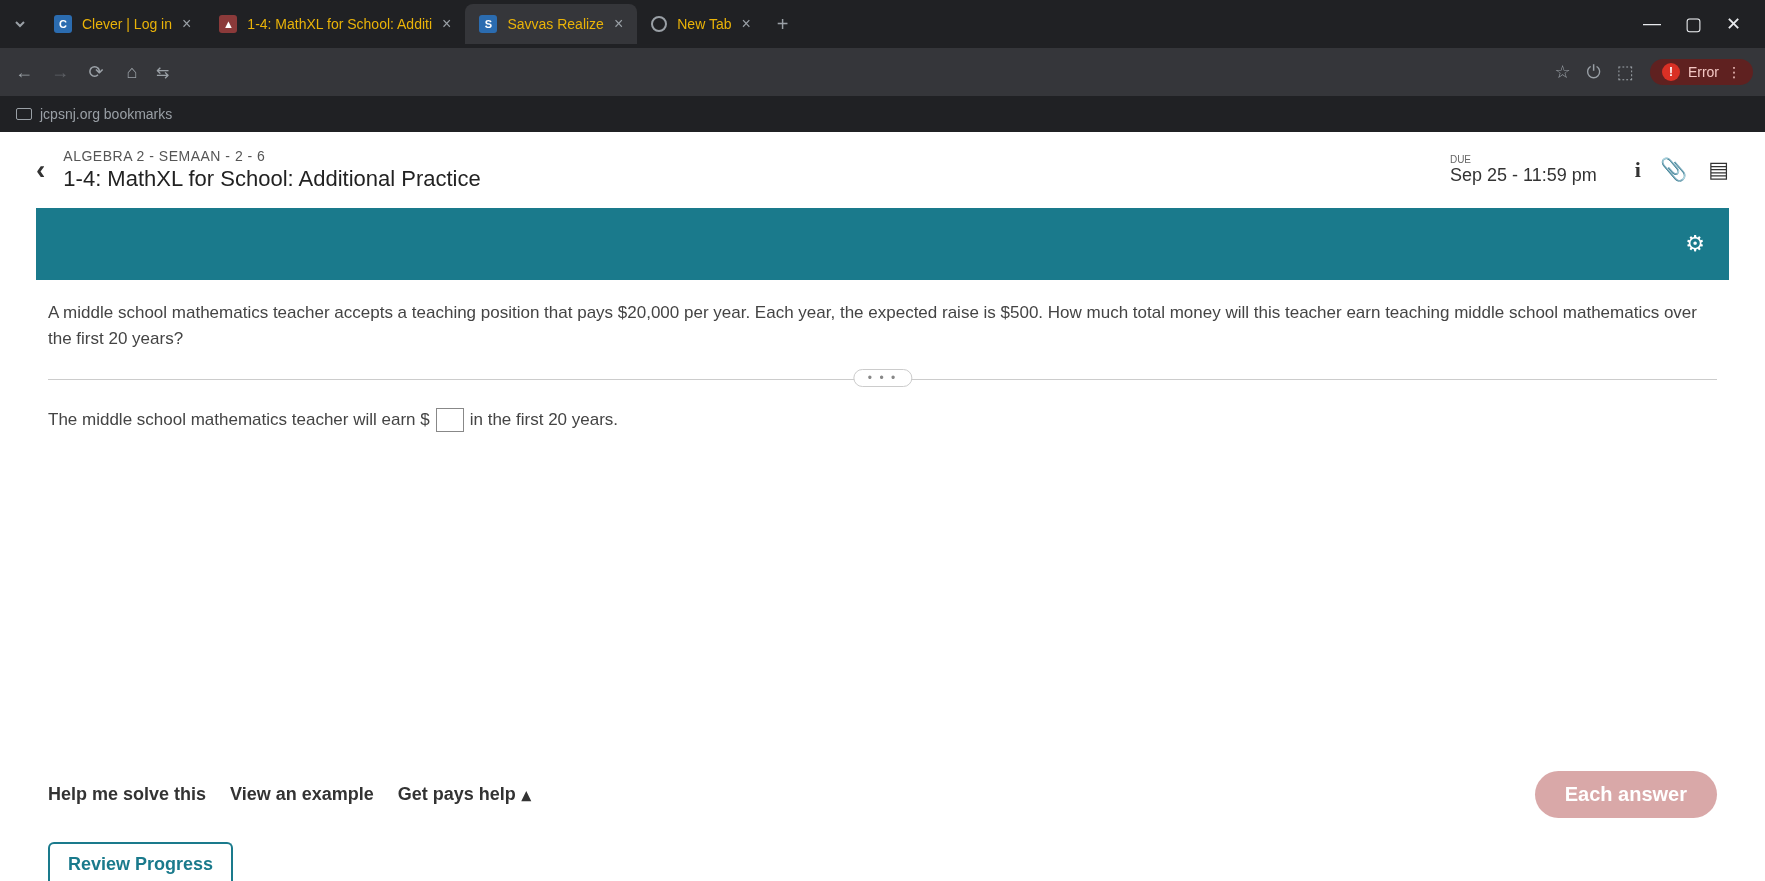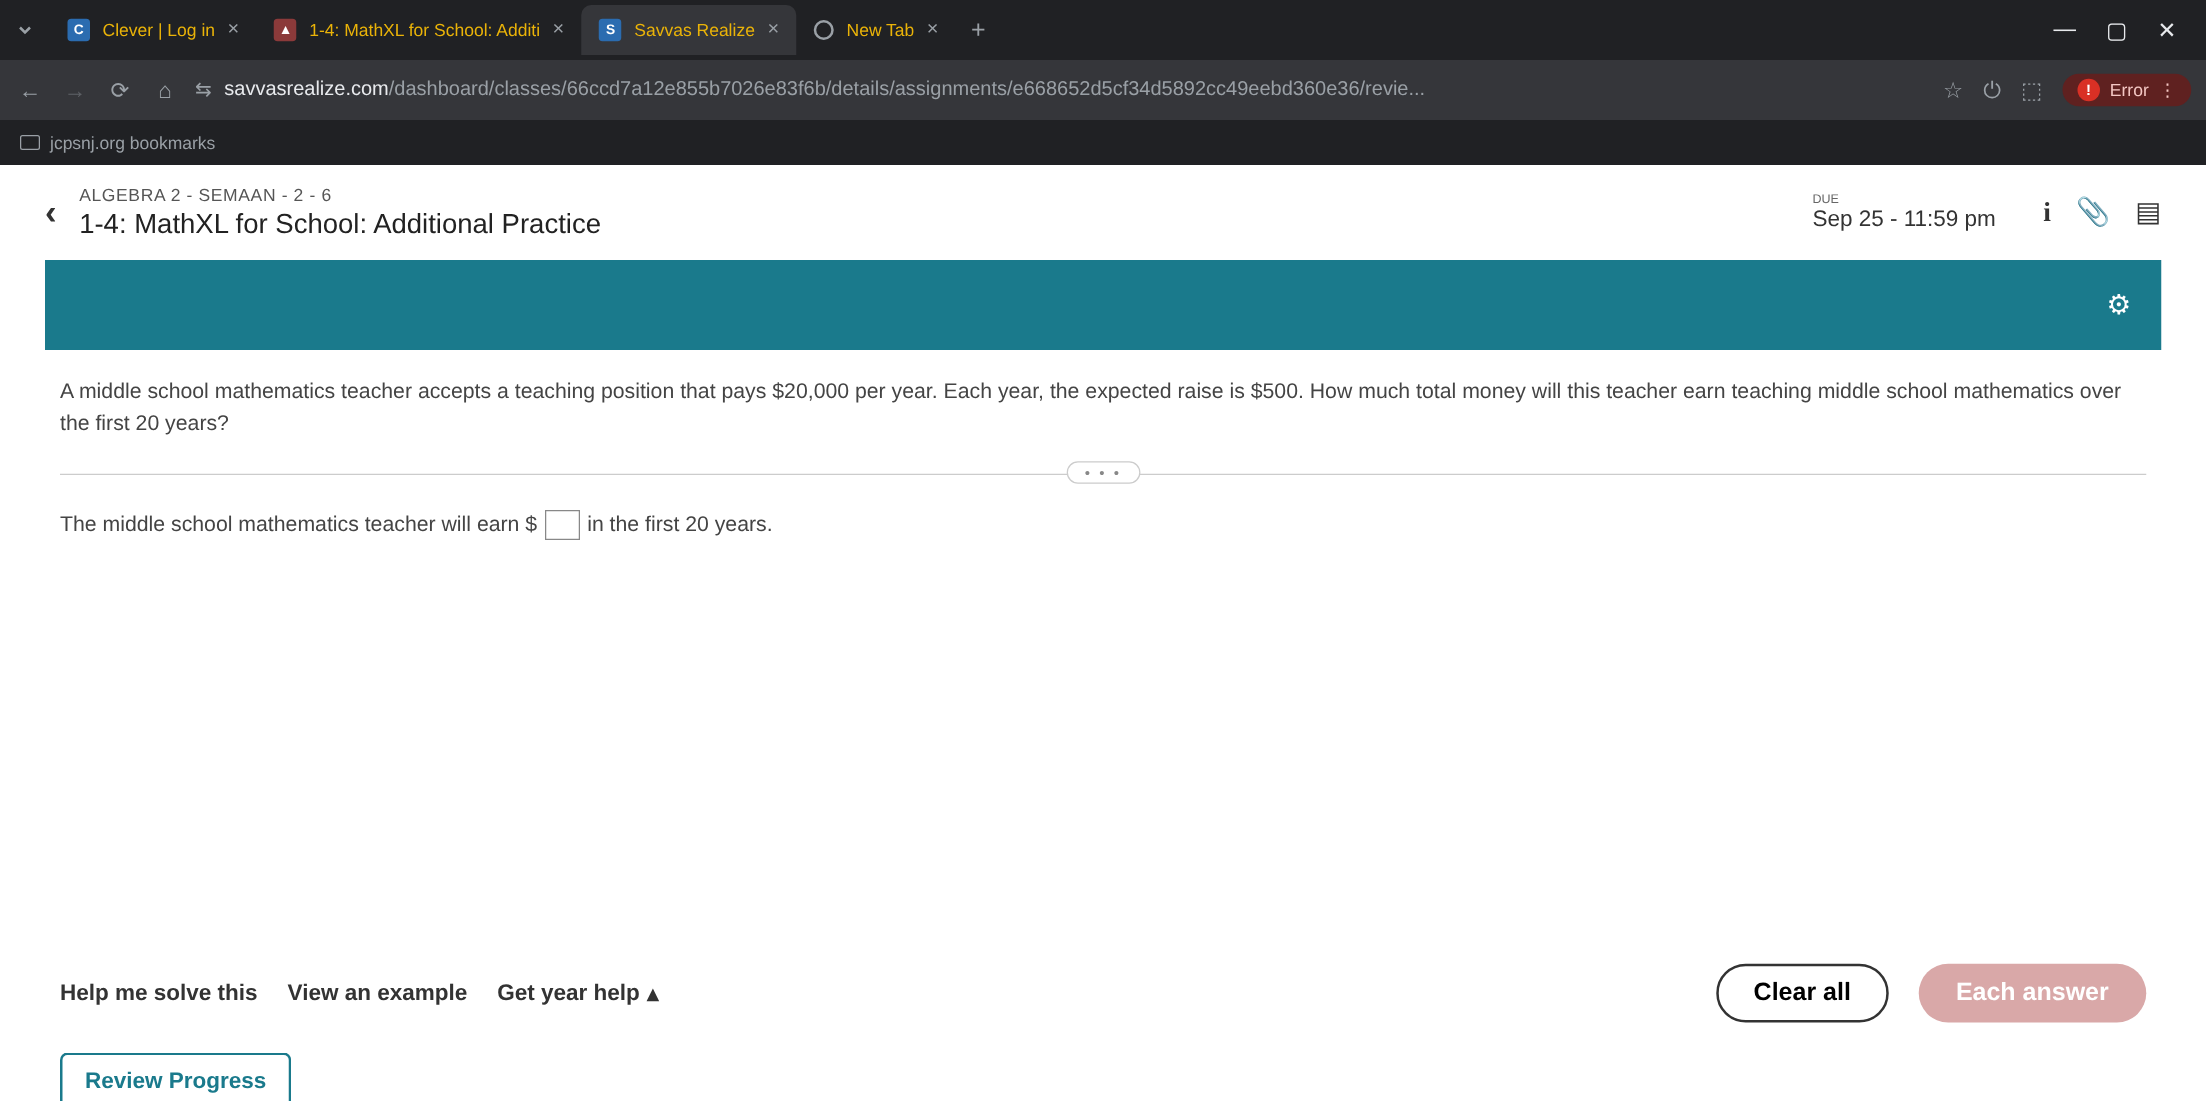--- a/index.html
+++ b/index.html
@@ -100,21 +100,20 @@
     </div>
   </div>
 
   <div class="address-bar">
     <span class="nav-btn">←</span>
     <span class="nav-btn" style="opacity:.4">→</span>
     <span class="nav-btn">⟳</span>
     <span class="nav-btn">⌂</span>
     <div class="url-bar">
       <span>⇆</span>
-      <span><span class="url-domain">savvasrealize.com</span><span>/dashboard/classes/66ccd7a12e855b7026e83f6b/details/assignments/e668652d5cf34d5892cc49eebd360e36/revie...</span></span>
     </div>
     <div class="addr-icons">
       <span>☆</span>
       <span>⏻</span>
       <span>⬚</span>
       <div class="error-badge">
         <span class="error-dot">!</span>
         <span>Error</span>
         <span>⋮</span>
       </div>
@@ -160,24 +159,23 @@
       <input class="answer-input" type="text" style="">
       <span>in the first 20 years.</span>
     </div>
     <div style="flex:1"></div>
   </div>
 
   <div class="help-bar">
     <span class="help-link">Help me solve this</span>
     <span class="help-link">View an example</span>
     <span class="help-link help-dropdown">
-      <span>Get year help</span>
+      <span>Get pays help</span>
       <span>▴</span>
     </span>
     <div class="spacer"></div>
-    <button class="clear-btn">Clear all</button>
     <button class="check-btn">Each answer</button>
   </div>
 
   <div style="padding:0">
     <span class="review-progress">Review Progress</span>
   </div>
 </div>
 
 </body></html>

